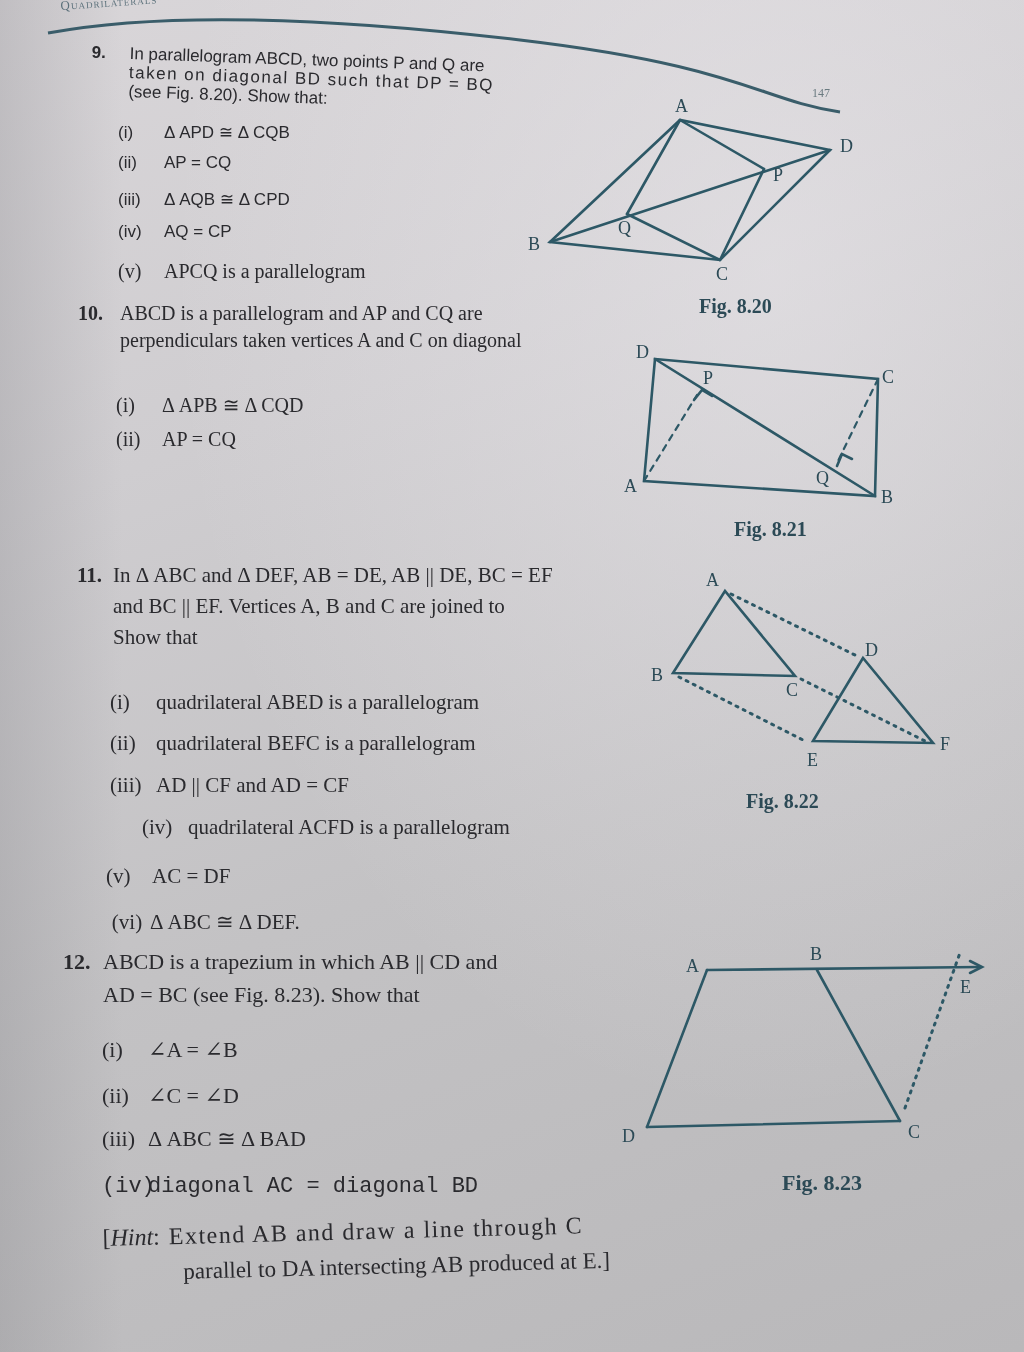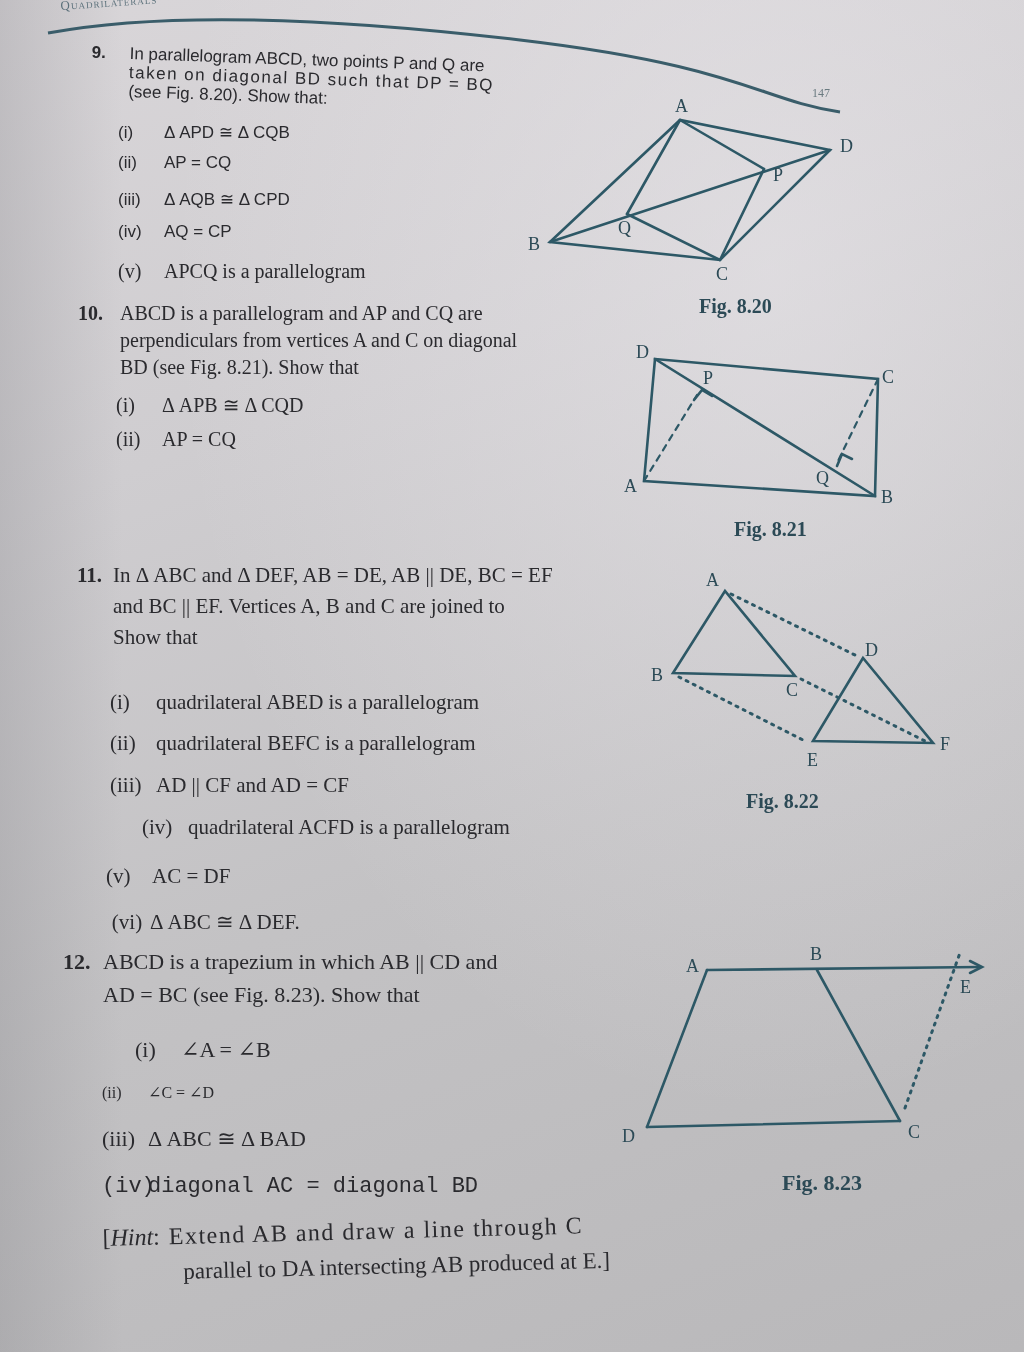--- a/index.html
+++ b/index.html
@@ -89,22 +89,21 @@
   <text x="716" y="280" font-size="15">C</text>
   <text x="840" y="152" font-size="12">D</text>
   <text x="773" y="181" font-size="11">P</text>
   <text x="618" y="234" font-size="15">Q</text>
 </svg>
 <div class="fig-caption" style="left:682px; top:295px; font-size:20px;margin-left:17px;">Fig. 8.20</div>
 
 <div class="q" style="left:120px; top:300px; width:480px; font-size:20px; line-height:27px;">
   <span class="num" style="left:-42px">10.</span>
   <p>ABCD is a parallelogram and AP and CQ are</p>
-  <p>perpendiculars from vertices A and C on diagonal</p>
-  <p>BD (see Fig. 8.21). Show that</p>
+  <p>perpendiculars taken vertices A and C on diagonal</p>
 </div>
 <div class="sub" style="left:116px; top:393px; font-size:20px;">
   <span class="roman">(i)</span><span>Δ APB ≅ Δ CQD</span>
 </div>
 <div class="sub" style="left:116px; top:428px; font-size:20px;">
   <span class="roman">(ii)</span><span>AP = CQ</span>
 </div>
 
 <svg class="fig" style="left:0; top:0;" width="1024" height="560">
   <polygon points="655,359 878,379 875,496 644,481"></polygon>
@@ -160,24 +159,24 @@
   <text x="807" y="766">E</text>
   <text x="940" y="750">F</text>
 </svg>
 <div class="fig-caption" style="left:746px; top:790px;">Fig. 8.22</div>
 
 <div class="q" style="left:103px; top:945px; width:540px; font-size:22px; line-height:33px;">
   <span class="num" style="left:-40px">12.</span>
   <p>ABCD is a trapezium in which AB || CD and</p>
   <p>AD = BC (see Fig. 8.23). Show that</p>
 </div>
-<div class="sub" style="left:102px; top:1037px; font-size:22px;margin-left:33px;">
+<div class="sub" style="left:102px; top:1037px; font-size:22px;">
   <span class="roman">(i)</span><span>∠A = ∠B</span>
 </div>
-<div class="sub" style="left:102px; top:1083px; font-size:16px;">
+<div class="sub" style="left:102px; top:1083px; font-size:22px;">
   <span class="roman">(ii)</span><span>∠C = ∠D</span>
 </div>
 <div class="sub" style="left:102px; top:1126px; font-size:22px;">
   <span class="roman">(iii)</span><span>Δ ABC ≅ Δ BAD</span>
 </div>
 <div class="sub" style="left:102px; top:1174px; font-size:22px;font-family:Liberation Mono, monospace;">
   <span class="roman">(iv)</span><span>diagonal AC = diagonal BD</span>
 </div>
 <div class="hint" style="left:102px; top:1220px; transform: rotate(-1.5deg); transform-origin:left top;">
   <div>[<i>Hint</i><span style="letter-spacing:1.5px">: Extend AB and draw a line through C</span></div>

